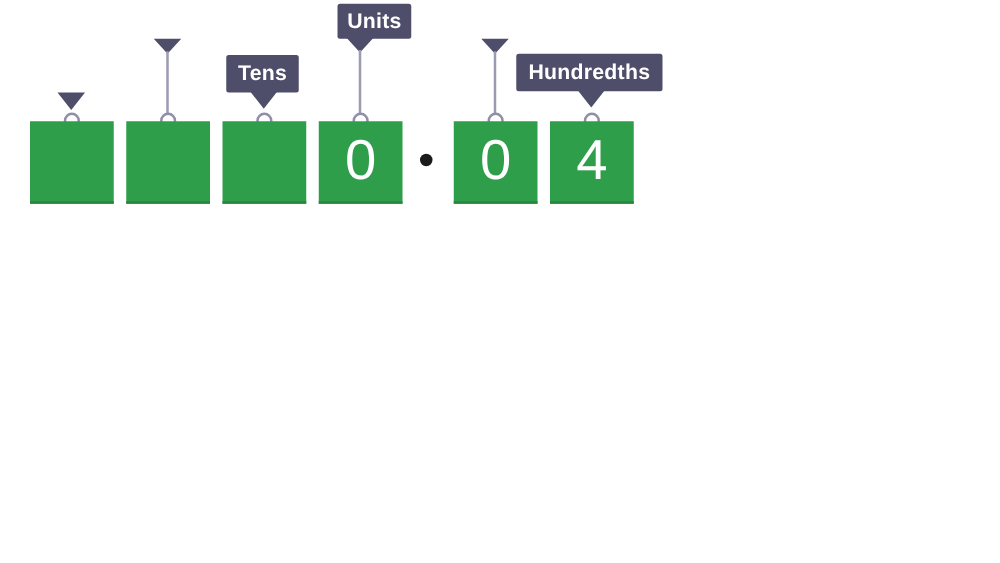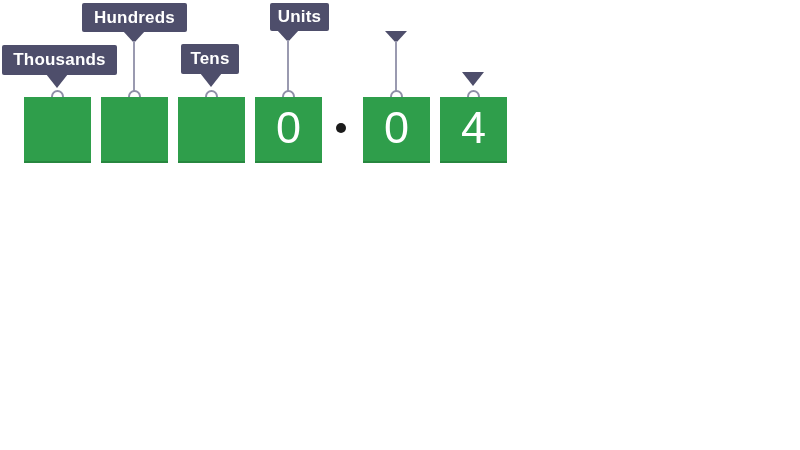--- a/index.html
+++ b/index.html
@@ -80,28 +80,26 @@
     width: 10px; height: 10px;
     border-radius: 50%;
     background: var(--decimal-dot, #1b1b1b);
   }
 </style>
 </head>
 <body>
 
 <div class="stage">
 
-  <div class="plabel" style="left:2px; top:45px; width:115px; height:30px;">Thousands</div>
   <div class="tri" style="left:46px; top:74px;"></div>
   <div class="anchor" style="left:51px;"></div>
   <div class="square" style="left:24px;">
     <span class="digit"></span>
   </div>
 
-  <div class="plabel" style="left:82px; top:3px; width:105px; height:29px;">Hundreds</div>
   <div class="tri short-top" style="left:123px; top:31px;"></div>
   <div class="cline" style="left:133px; top:41px; height:50px;"></div>
   <div class="anchor" style="left:128px;"></div>
   <div class="square" style="left:101px;">
     <span class="digit"></span>
   </div>
 
   <div class="plabel" style="left:181px; top:44px; width:58px; height:30px;text-align:center;">Tens</div>
   <div class="tri" style="left:200px; top:73px;"></div>
   <div class="anchor" style="left:205px;"></div>
@@ -119,19 +117,20 @@
 
   <div class="decimal"></div>
 
   <div class="tri short-top" style="left:385px; top:31px;"></div>
   <div class="cline" style="left:395px; top:41px; height:50px;"></div>
   <div class="anchor" style="left:390px;"></div>
   <div class="square" style="left:363px;">
     <span class="digit">0</span>
   </div>
 
+  <div class="plabel" style="left:413px; top:43px; width:117px; height:30px;">Hundredths</div>
   <div class="tri" style="left:462px; top:72px;"></div>
   <div class="anchor" style="left:467px;"></div>
   <div class="square" style="left:440px;">
     <span class="digit">4</span>
   </div>
 
 </div>
 
 </body></html>

